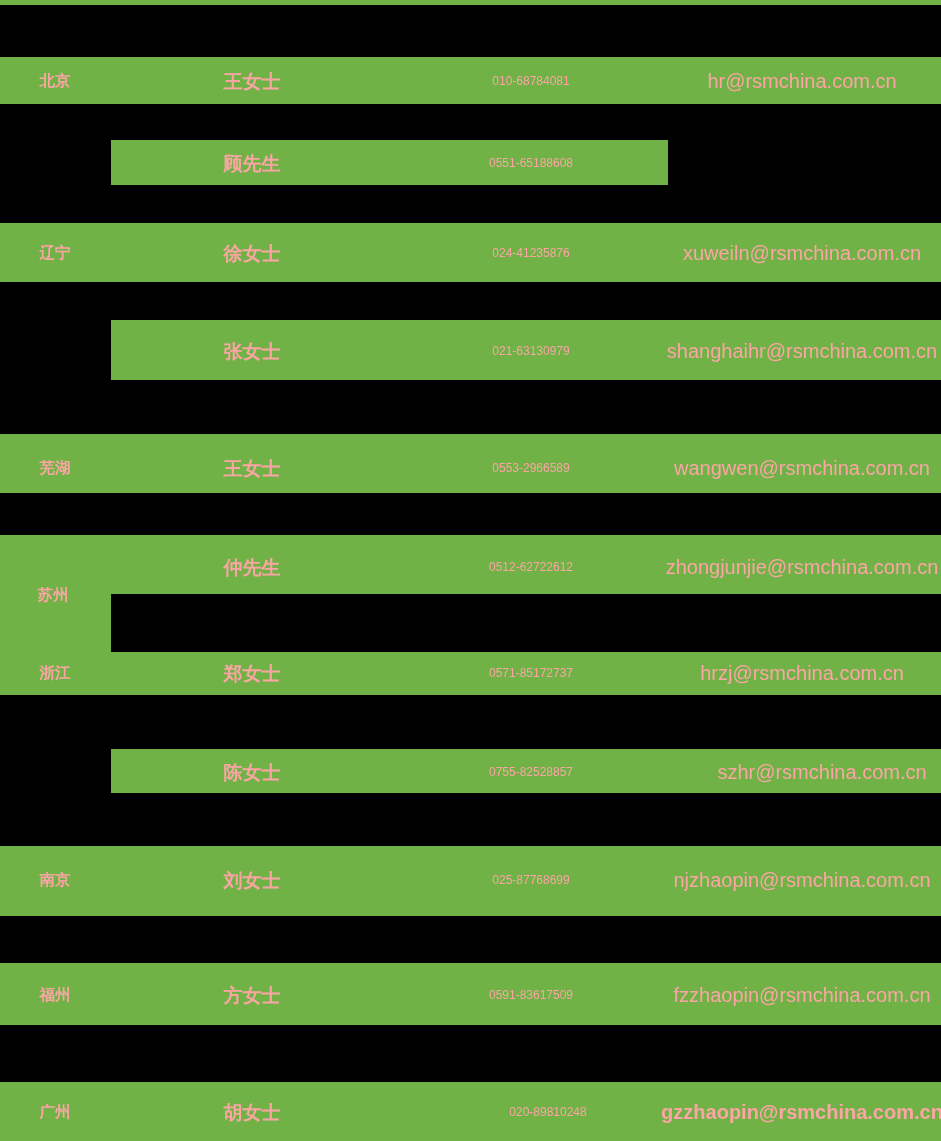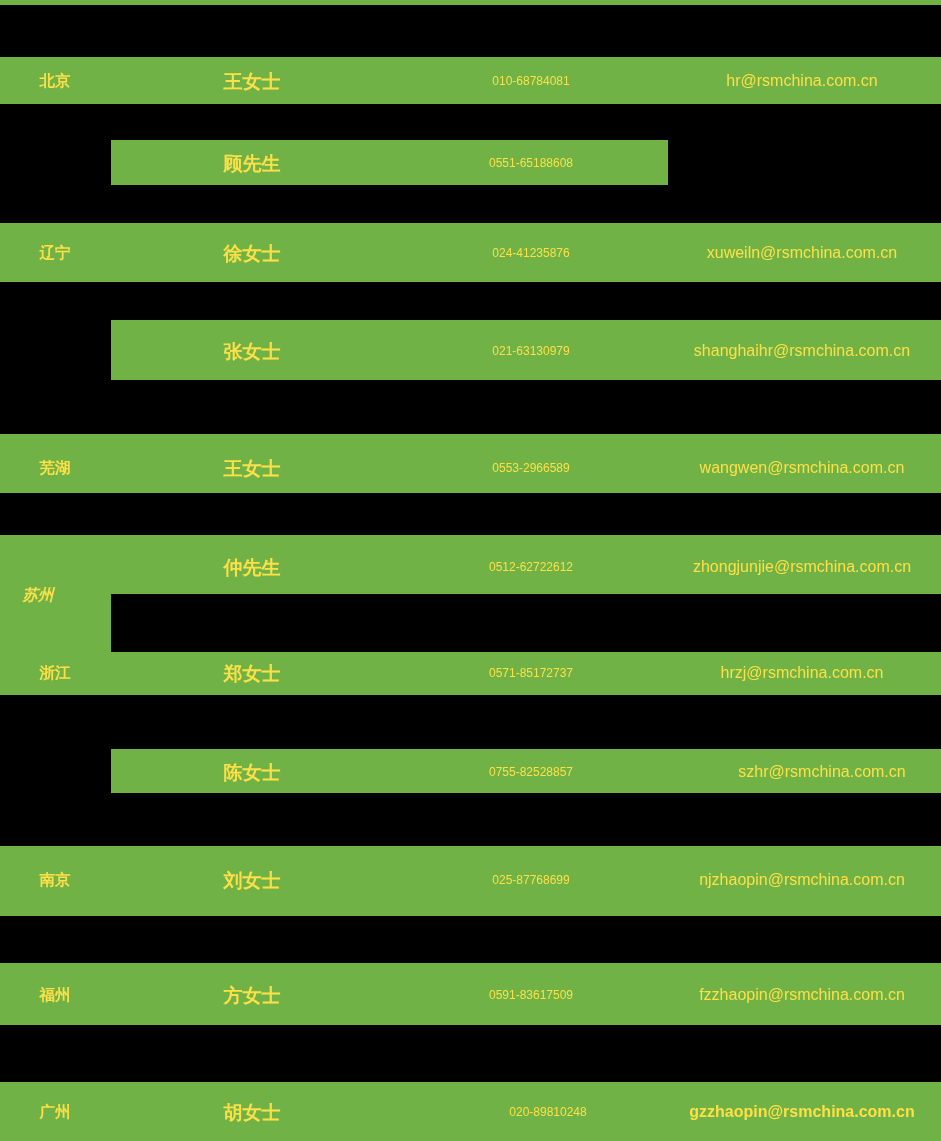--- a/index.html
+++ b/index.html
@@ -33,41 +33,41 @@
     background: #70b246;
   }
   
   .cutout {
     position: absolute;
     background: #000000;
   }
   
   .cell {
     position: absolute;
-    color: #fde047;
+    color: #fca5a5;
     font-size: 15px;
     line-height: 1;
     white-space: nowrap;
     transform: translate(-50%, -50%);
     text-align: left;
   }
   .cell.region {
     font-weight: bold;
     font-size: 15.5px;
   }
   .cell.person {
     font-weight: bold;
     font-size: 19px;
   }
   .cell.phone {
     font-size: 12px;
     font-weight: normal;
   }
   .cell.email {
-    font-size: 16px;
+    font-size: 20px;
     font-weight: normal;
   }
 </style>
 </head>
 <body>
 
 <div id="page">
 
   <div class="top-strip"></div>
 
@@ -78,21 +78,21 @@
       <div class="band" style="left: 0px; top: 223px; width: 941px; height: 59px; background: rgb(112, 178, 70);"></div>
       <div class="band" style="left: 111px; top: 320px; width: 830px; height: 60px; background: rgb(112, 178, 70);"></div>
       <div class="band" style="left: 0px; top: 434px; width: 941px; height: 59px; background: rgb(112, 178, 70);"></div>
       <div class="band" style="left: 0px; top: 535px; width: 941px; height: 60px; background: rgb(112, 178, 70);"></div>
       <div class="band" style="left: 0px; top: 652px; width: 941px; height: 43px; background: rgb(112, 178, 70);"></div>
       <div class="band" style="left: 111px; top: 749px; width: 830px; height: 44px; background: rgb(112, 178, 70);"></div>
       <div class="band" style="left: 0px; top: 846px; width: 941px; height: 70px; background: rgb(112, 178, 70);"></div>
       <div class="band" style="left: 0px; top: 963px; width: 941px; height: 62px; background: rgb(112, 178, 70);"></div>
       <div class="band" style="left: 0px; top: 1082px; width: 941px; height: 59px; background: rgb(112, 178, 70);"></div>
       <div class="cutout" style="left: 111px; top: 594px; width: 830px; height: 58px;"></div>
-      <div class="cell region" style="left: 38px; top: 595px; font-style: italic;">苏州</div>
+      <div class="cell region" style="left: 53px; top: 595px;">苏州</div>
       <div class="cell region" style="left: 55px; top: 81px;">北京</div>
       <div class="cell person" style="left: 252px; top: 81px;">王女士</div>
       <div class="cell phone" style="left: 531px; top: 81px;">010-68784081</div>
       <div class="cell email" style="left: 802px; top: 81px;">hr@rsmchina.com.cn</div>
       <div class="cell person" style="left: 252px; top: 163px;">顾先生</div>
       <div class="cell phone" style="left: 531px; top: 163px;">0551-65188608</div>
       <div class="cell region" style="left: 55px; top: 253px;">辽宁</div>
       <div class="cell person" style="left: 252px; top: 253px;">徐女士</div>
       <div class="cell phone" style="left: 531px; top: 253px;">024-41235876</div>
       <div class="cell email" style="left: 802px; top: 253px;">xuweiln@rsmchina.com.cn</div>

